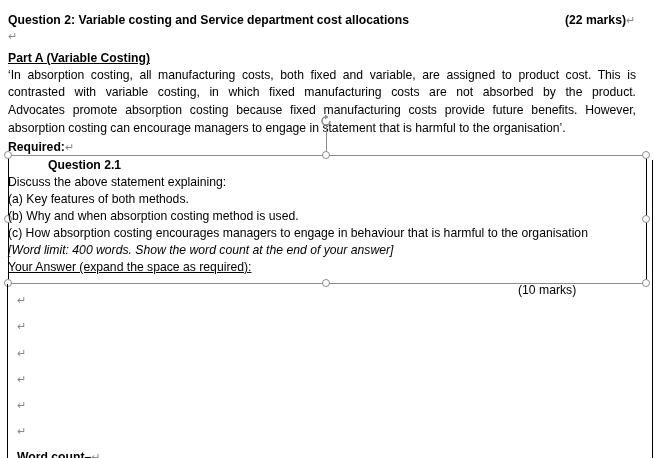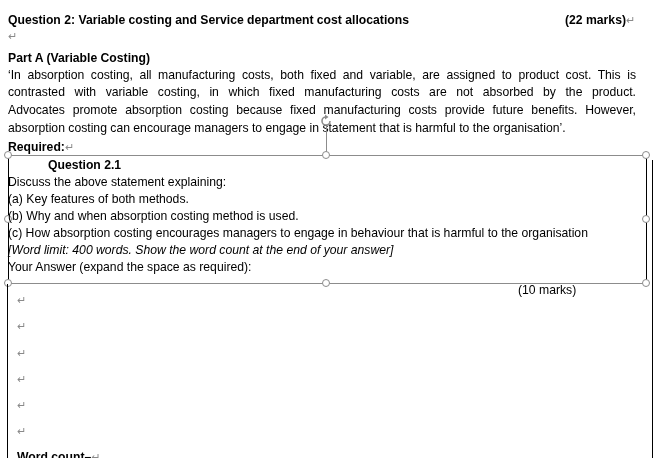--- a/index.html
+++ b/index.html
@@ -1,20 +1,20 @@
 <!DOCTYPE html>
 <html><head>
 <meta charset="utf-8">
 <style>
   html, body { margin:0; padding:0; background:#ffffff; }
   body { width:655px; height:458px; overflow:hidden; position:relative;
          font-family:"Liberation Sans", sans-serif; color:#000; font-size:12.2px; }
   .line { position:absolute; left:8px; white-space:nowrap; line-height:16px; }
   .bold { font-weight:bold; }
-  .ul { }
+  .ul { text-decoration:underline; }
   .italic { font-style:italic; }
   .pm { color:#8a8a8a; font-weight:normal; font-size:11px; }
   .just { width:628px; text-align:justify; text-align-last:justify; white-space:normal; }
   .hline { position:absolute; height:0; border-top:1px solid #8c8c8c; }
   .vline { position:absolute; width:0; border-left:1px solid #000; }
   .vline.gray { border-left-color:#8c8c8c; }
   .handle { position:absolute; width:8px; height:8px; border:1.5px solid #8c8c8c; border-radius:50%; background:#fff; box-sizing:border-box; }
   .rot { position:absolute; width:14px; height:14px; }
   .answer-mark { position:absolute; left:17px; color:#8a8a8a; font-size:11px; line-height:14px; }
 </style>

